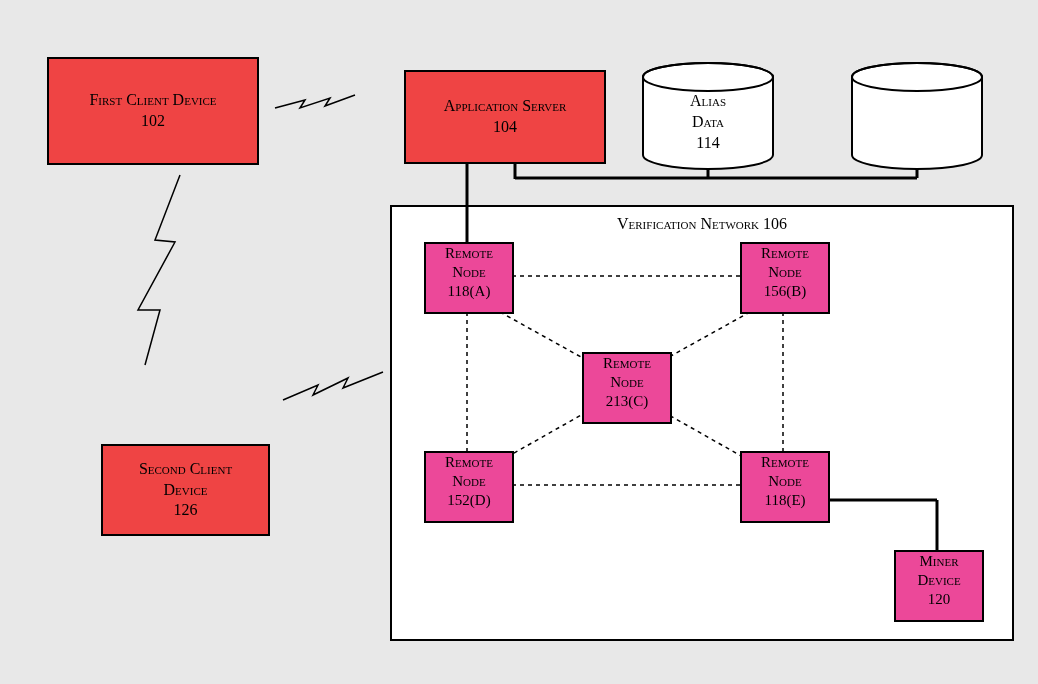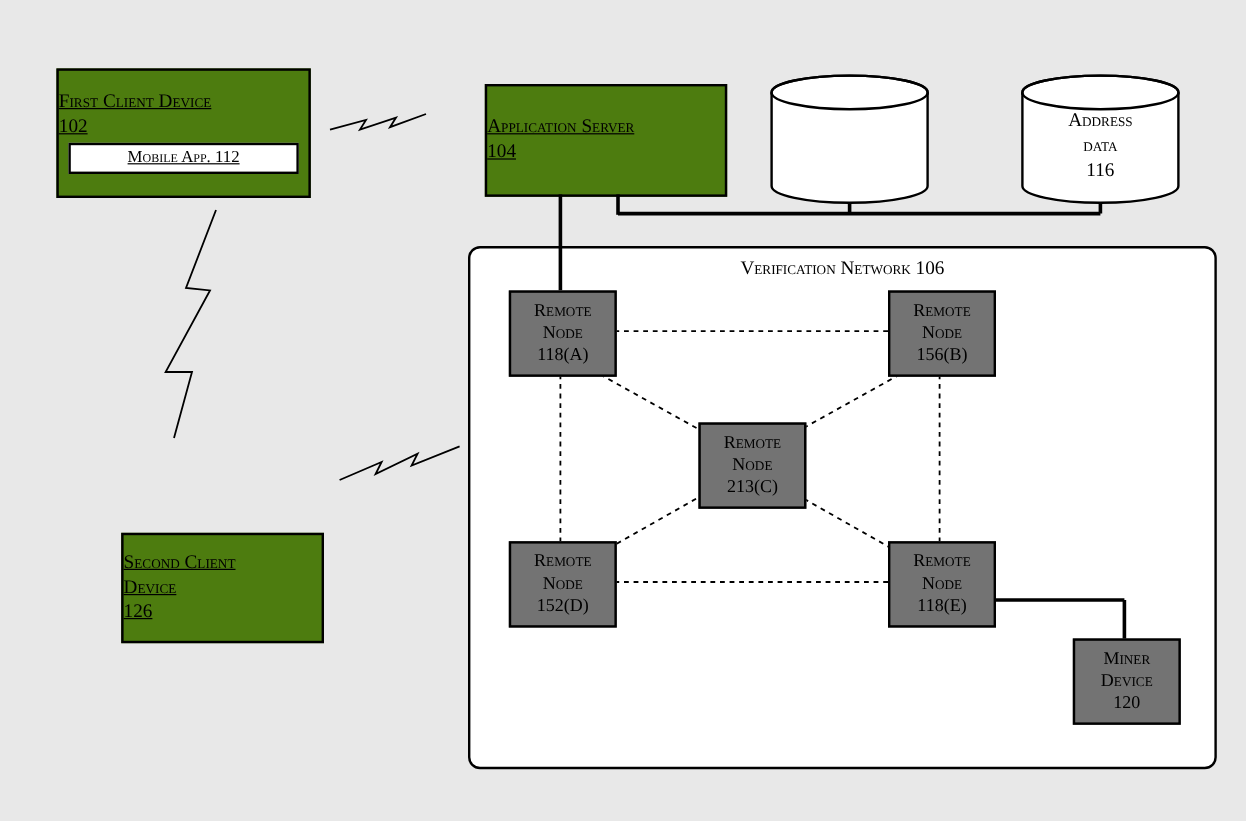--- a/index.html
+++ b/index.html
@@ -7,29 +7,28 @@
     padding: 0;
     background: #e8e8e8;
     font-family: Georgia, 'Times New Roman', serif;
     width: 1038px;
     height: 684px;
     position: relative;
   }
   .box {
     position: absolute;
     border: 2px solid #000;
-    background: #4d7c0f;
+    background: #ef4444;
     text-align: center;
     display: flex;
     flex-direction: column;
     justify-content: center;
-    align-items: flex-start;
+    align-items: center;
     font-variant: small-caps;
     line-height: 1.3;
-    text-decoration: underline;
   }
   .box-title {
     font-size: 16px;
   }
   .box-num {
     font-size: 16px;
   }
   .inner-box {
     border: 2px solid #000;
     background: #fff;
@@ -67,28 +66,28 @@
     position: absolute;
     top: 8px;
     width: 100%;
     text-align: center;
     font-variant: small-caps;
     font-size: 16px;
   }
   .small-box {
     position: absolute;
     border: 2px solid #000;
-    background: #737373;
+    background: #ec4899;
     text-align: center;
     font-variant: small-caps;
     font-size: 15px;
     line-height: 1.25;
     display: flex;
     flex-direction: column;
-    justify-content: center;
+    justify-content: flex-start;
     align-items: center;
     z-index: 3;
   }
   svg.connectors {
     position: absolute;
     top: 0;
     left: 0;
     width: 1038px;
     height: 684px;
     pointer-events: none;
@@ -97,56 +96,55 @@
     position: absolute;
     pointer-events: none;
   }
 </style>
 </head>
 <body>
 
 <div class="box" style="left:47px; top:57px; width:208px; height:104px;">
   <div class="box-title">First Client Device</div>
   <div class="box-num">102</div>
-  <div class="inner-box">Mobile App. 112</div>
 </div>
 
 <div class="box" style="left:369px; top:70px; width:198px; height:90px;margin-left:35px;">
   <div class="box-title">Application Server</div>
   <div class="box-num">104</div>
 </div>
 
 <div class="cylinder" style="left:641px; top:61px; width:134px; height:110px;">
   <svg viewBox="0 0 134 110">
     <ellipse cx="67" cy="16" rx="65" ry="14" fill="#fff" stroke="#000" stroke-width="2"></ellipse>
     <path d="M 2 16 L 2 94 A 65 14 0 0 0 132 94 L 132 16" fill="#fff" stroke="#000" stroke-width="2"></path>
     <ellipse cx="67" cy="16" rx="65" ry="14" fill="none" stroke="#000" stroke-width="2"></ellipse>
   </svg>
+  <div class="cylinder-text">
+    <div>Alias</div>
+    <div>Data</div>
+    <div>114</div>
+  </div>
 </div>
 
 <div class="cylinder" style="left:850px; top:61px; width:134px; height:110px;">
   <svg viewBox="0 0 134 110">
     <ellipse cx="67" cy="16" rx="65" ry="14" fill="#fff" stroke="#000" stroke-width="2"></ellipse>
     <path d="M 2 16 L 2 94 A 65 14 0 0 0 132 94 L 132 16" fill="#fff" stroke="#000" stroke-width="2"></path>
     <ellipse cx="67" cy="16" rx="65" ry="14" fill="none" stroke="#000" stroke-width="2"></ellipse>
   </svg>
-  <div class="cylinder-text">
-    <div>Address</div>
-    <div>data</div>
-    <div>116</div>
-  </div>
 </div>
 
 <div class="box" style="left:101px; top:396px; width:165px; height:88px;margin-top:48px;">
   <div>Second Client</div>
   <div>Device</div>
   <div>126</div>
 </div>
 
-<div class="network-box" style="left:390px; top:205px; width:620px; height:432px;border-radius:10px;">
+<div class="network-box" style="left:390px; top:205px; width:620px; height:432px;">
   <div class="network-title">Verification Network 106</div>
 </div>
 
 <div class="small-box" style="left:424px; top:242px; width:86px; height:68px;">
   <div>Remote</div>
   <div>Node</div>
   <div>118(A)</div>
 </div>
 
 <div class="small-box" style="left:740px; top:242px; width:86px; height:68px;">
@@ -166,21 +164,21 @@
   <div>Node</div>
   <div>152(D)</div>
 </div>
 
 <div class="small-box" style="left:740px; top:451px; width:86px; height:68px;">
   <div>Remote</div>
   <div>Node</div>
   <div>118(E)</div>
 </div>
 
-<div class="small-box" style="left:894px; top:532px; width:86px; height:68px;">
+<div class="small-box" style="left:894px; top:550px; width:86px; height:68px;">
   <div>Miner</div>
   <div>Device</div>
   <div>120</div>
 </div>
 
 <svg class="connectors">
 
   <line x1="467" y1="162" x2="467" y2="242" stroke="#000" stroke-width="3"></line>
 
   <line x1="515" y1="178" x2="917" y2="178" stroke="#000" stroke-width="3"></line>

